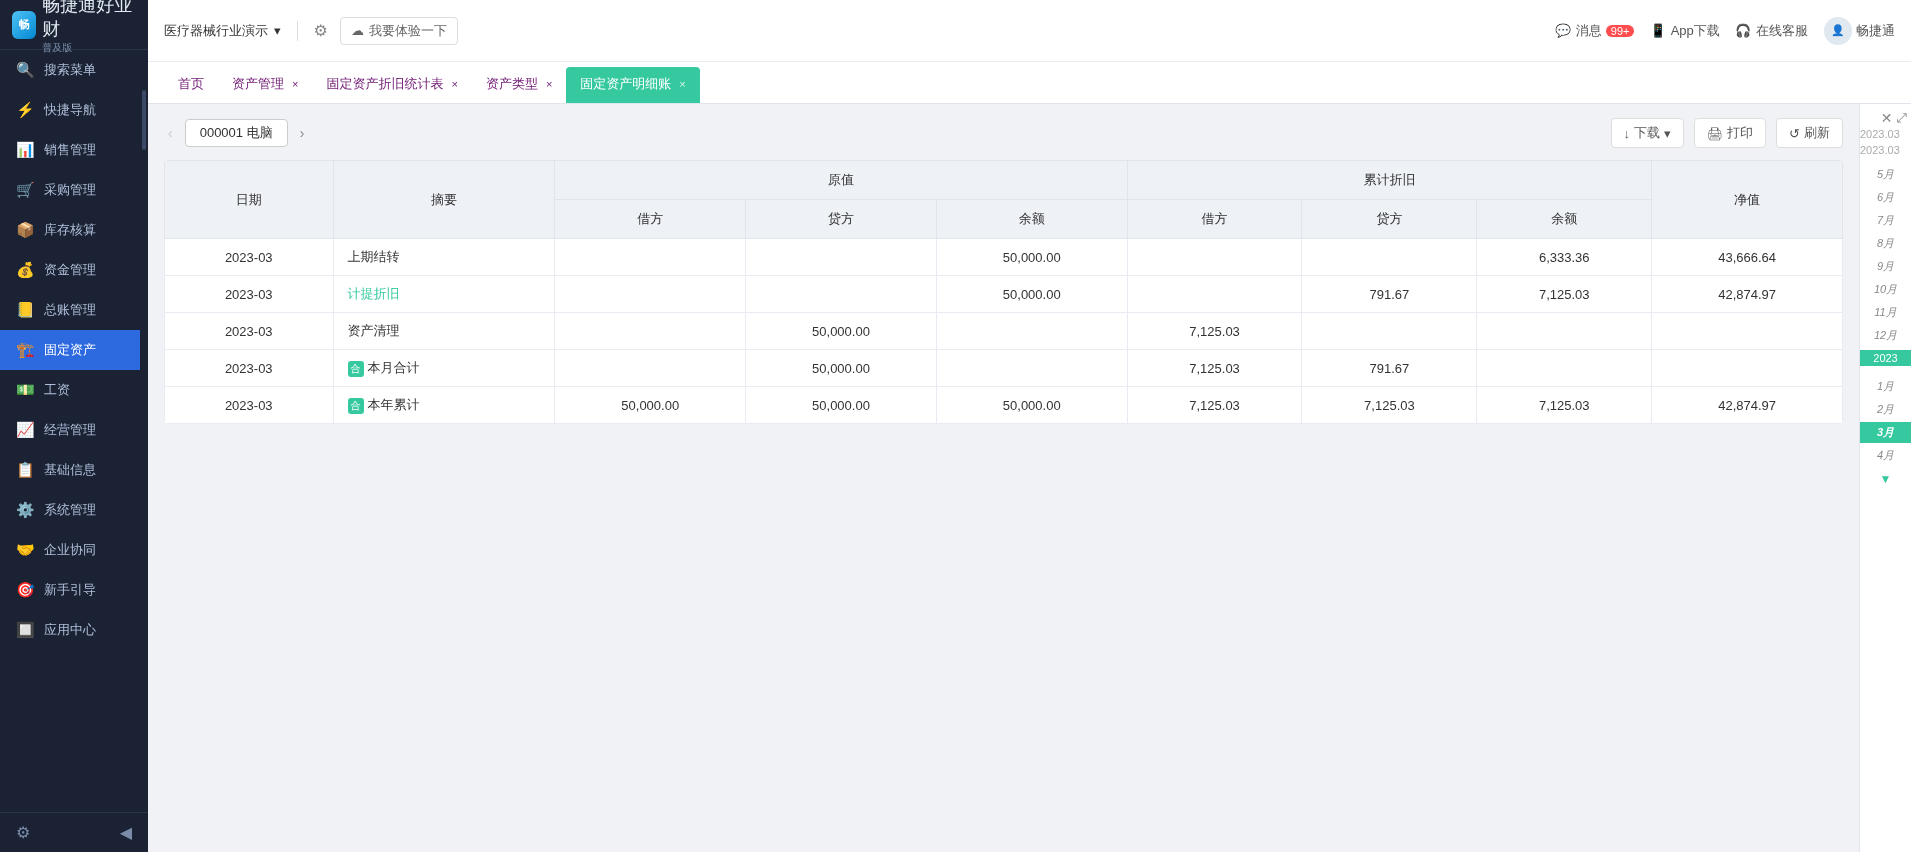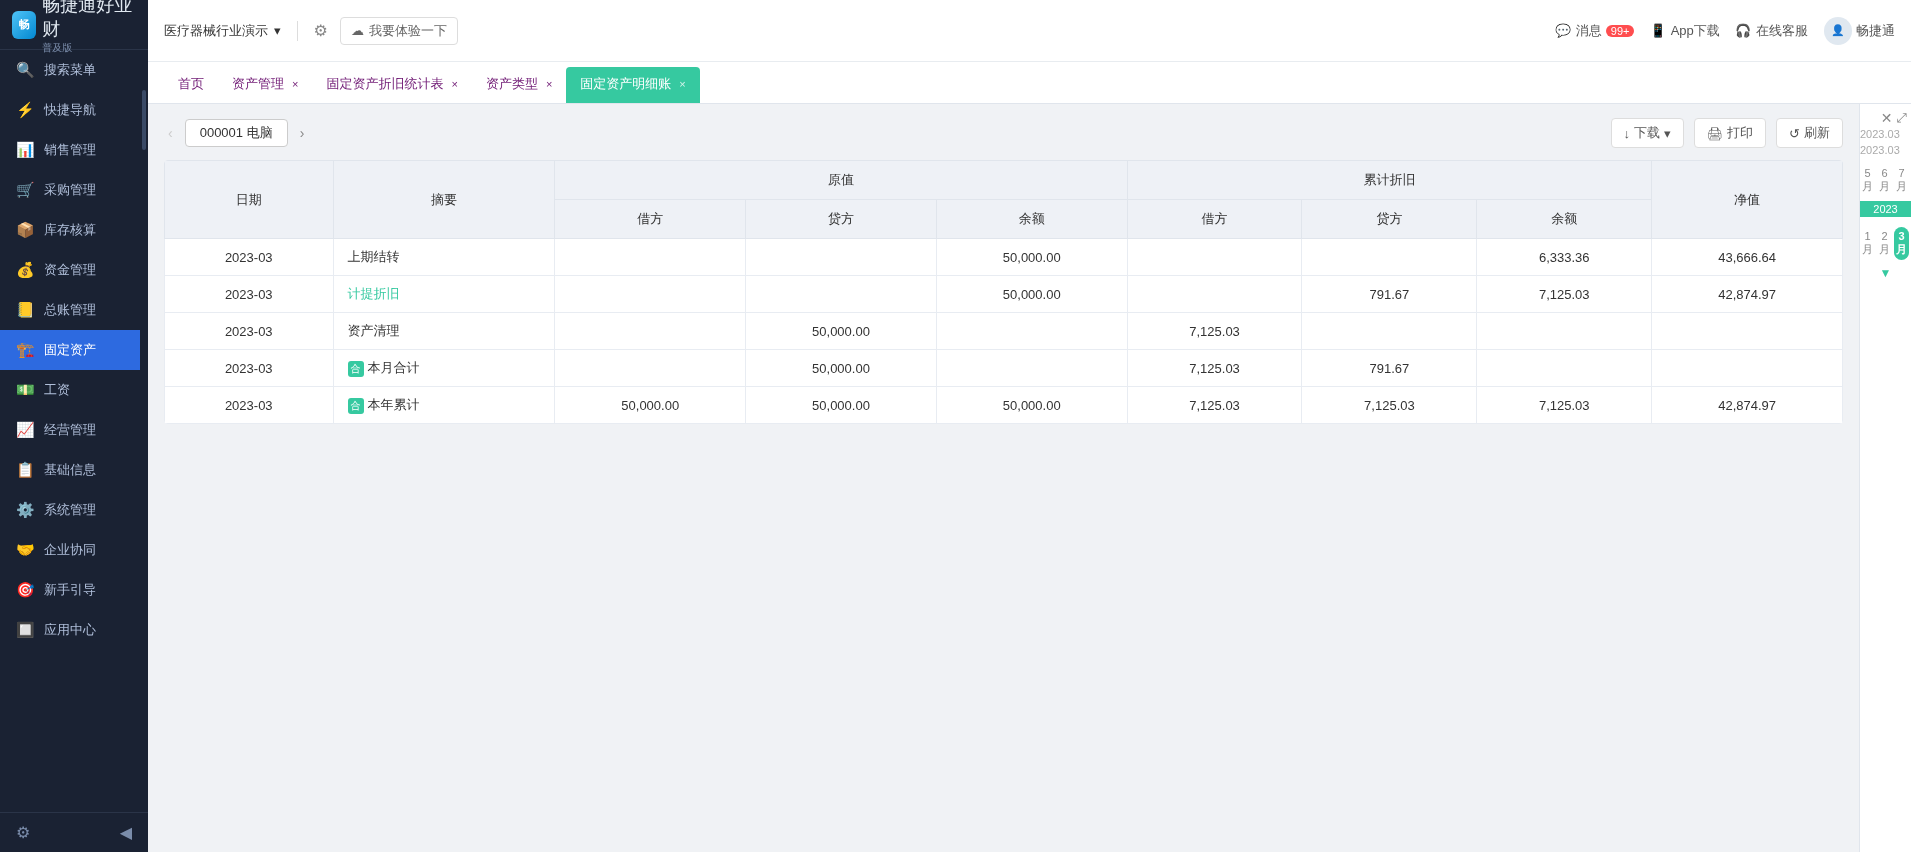--- a/index.html
+++ b/index.html
@@ -181,27 +181,27 @@
       width: 52px;
       background: #fff;
       border-left: 1px solid #e0e5ec;
       display: flex;
       flex-direction: column;
       align-items: center;
       padding: 6px 0;
       position: relative;
       overflow: hidden;
     }
-    .timeline-items { display: flex; flex-direction: row; align-items: center; width: 100%; gap: 2px; margin-top: 6px; }
+    .timeline-items { display: flex; flex-direction: column; align-items: center; width: 100%; gap: 2px; margin-top: 6px; font-style: italic; }
     .timeline-item {
       font-size: 11px; color: #888; cursor: pointer; padding: 3px 2px;
       width: 100%; text-align: center;
     }
     .timeline-item.active {
-      background: #36c9a0; color: #fff; border-radius: 10px;
+      background: #36c9a0; color: #fff; border-radius: 0;
       font-weight: bold;
     }
     .timeline-year-badge {
       background: #36c9a0; color: #fff; border-radius: 0;
       padding: 2px 19px; font-size: 11px; font-weight: normal; margin: 4px 0;
     }
     .timeline-section { display: flex; flex-direction: column; align-items: flex-start; width: 100%; }
     .top-year-label { font-size: 11px; color: #aaa; writing-mode: horizontal-tb; padding: 2px 0; }
     .panel-top { display: flex; justify-content: flex-end; width: 100%; padding-right: 4px; gap: 4px; }
   </style>

